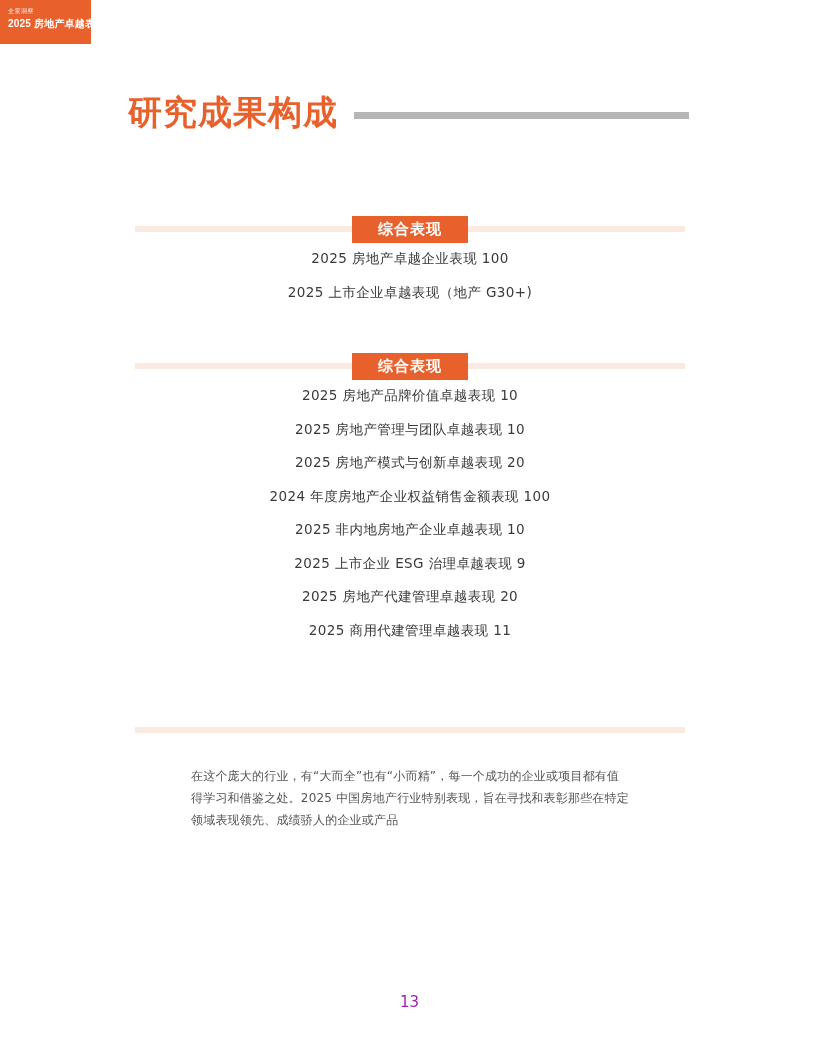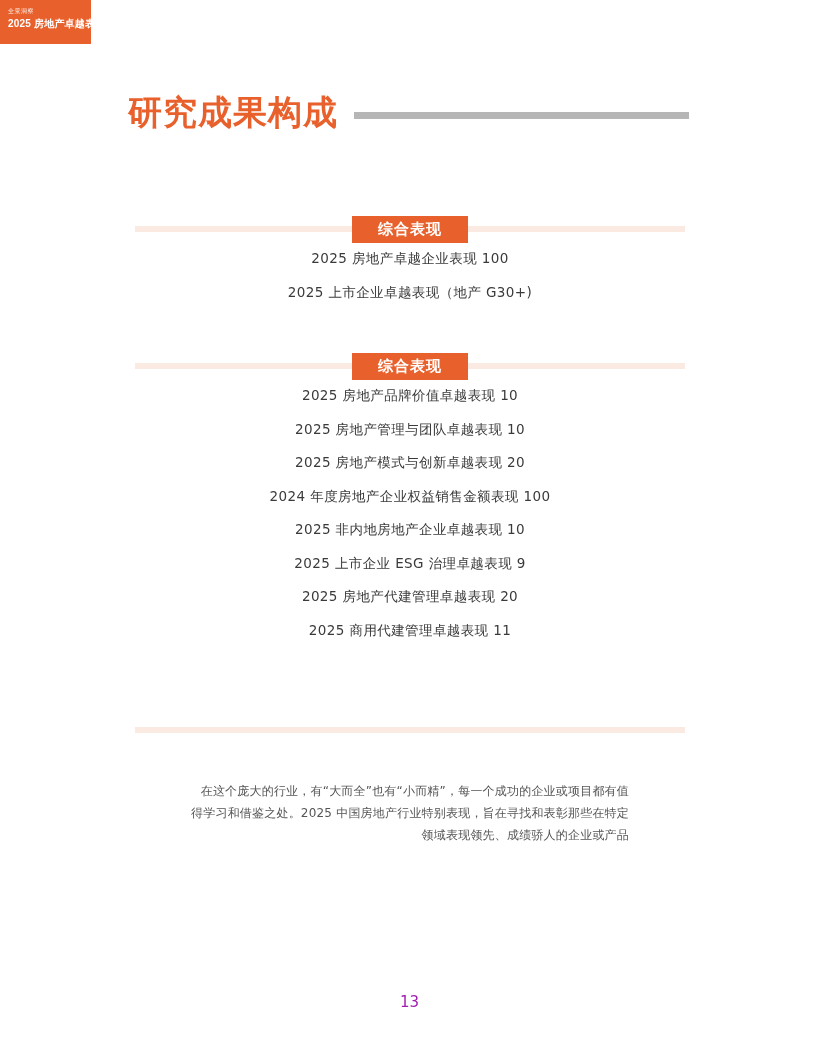--- a/index.html
+++ b/index.html
@@ -112,25 +112,25 @@
     letter-spacing: 0.4px;
     font-family: "DejaVu Sans", sans-serif;
   }
 
   
   #section-excellence { top: 216px; }
   #section-overall    { top: 353px; }
   #section-special    { top: 717px; }
 
   .special-text {
-    margin-top: 37px;
+    margin-top: 22px;
     font-size: 12px;
     line-height: 22px;
     color: #555;
-    text-align: right;
+    text-align: left;
     padding: 0 56px 0 56px;
     font-family: "DejaVu Sans", sans-serif;
     letter-spacing: 0.2px;
   }
 
   
   .page-number {
     position: absolute;
     bottom: 32px;
     left: 0;

